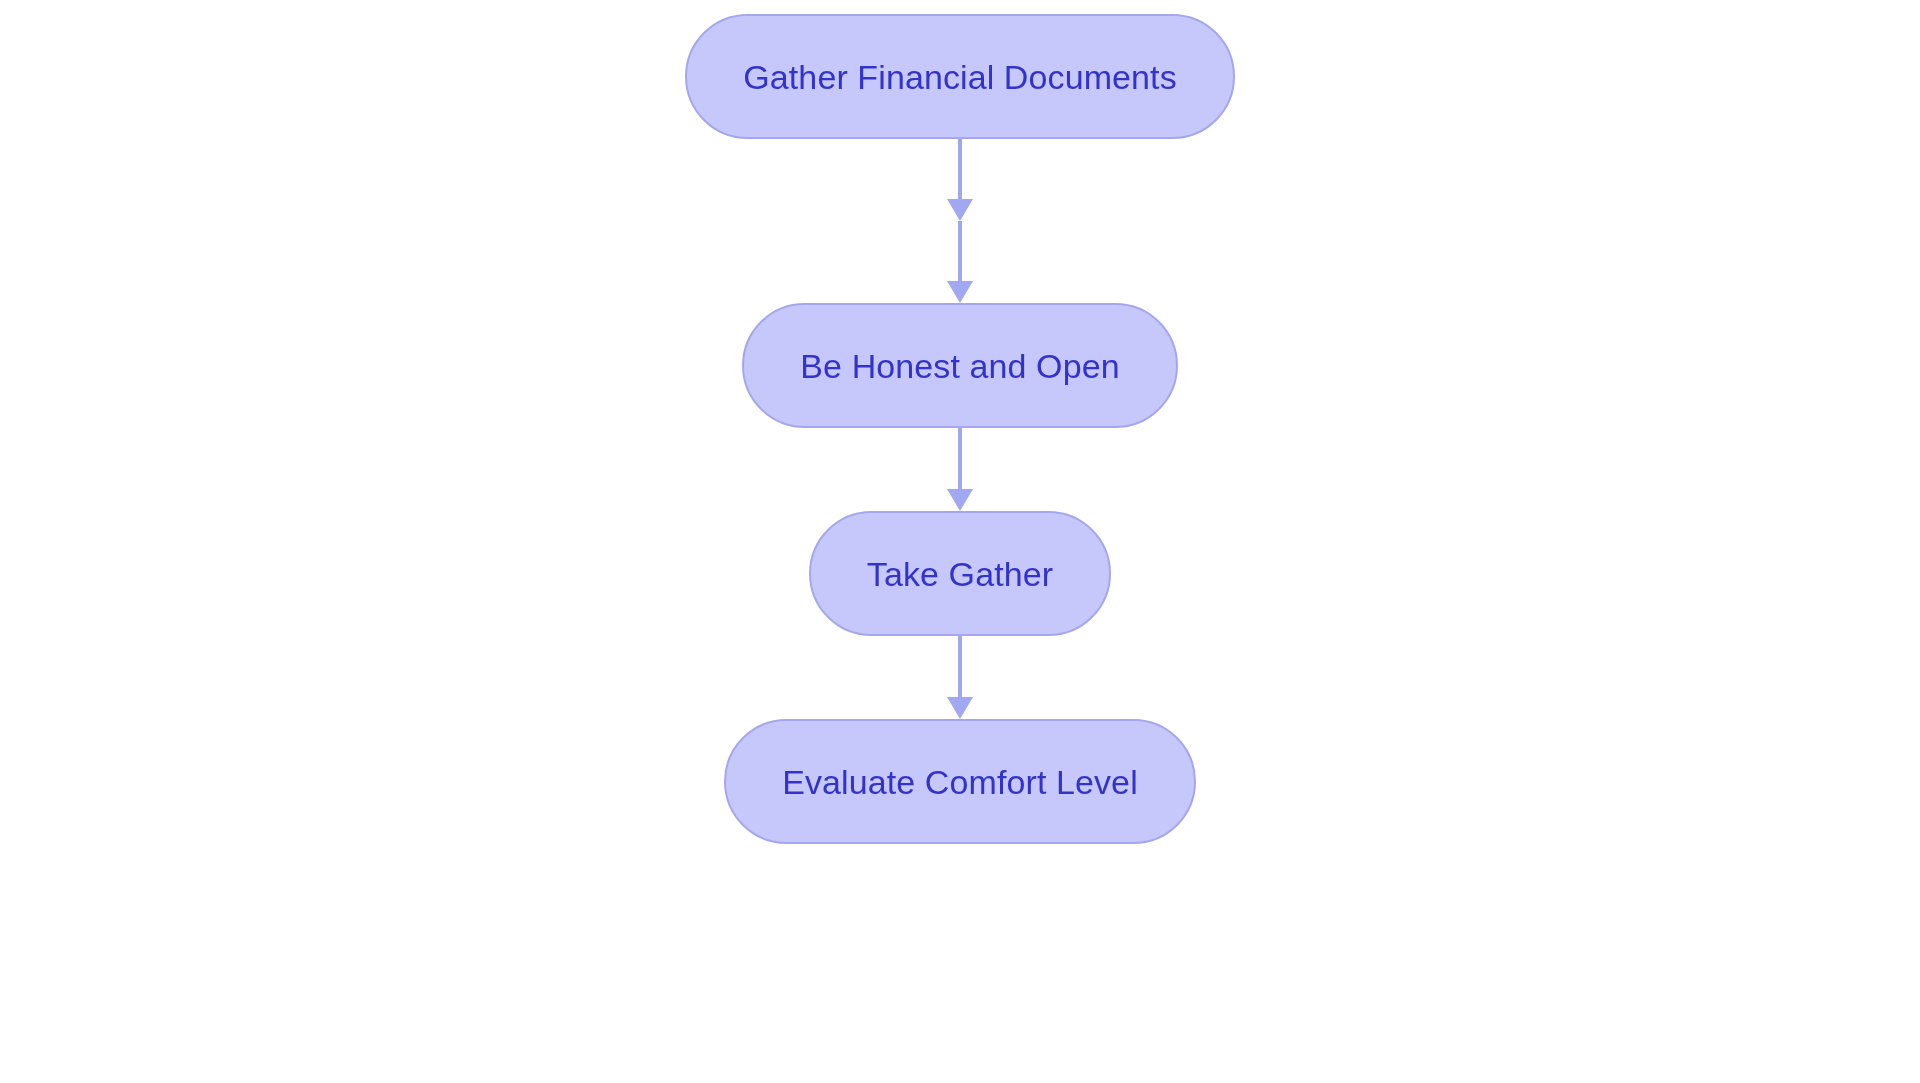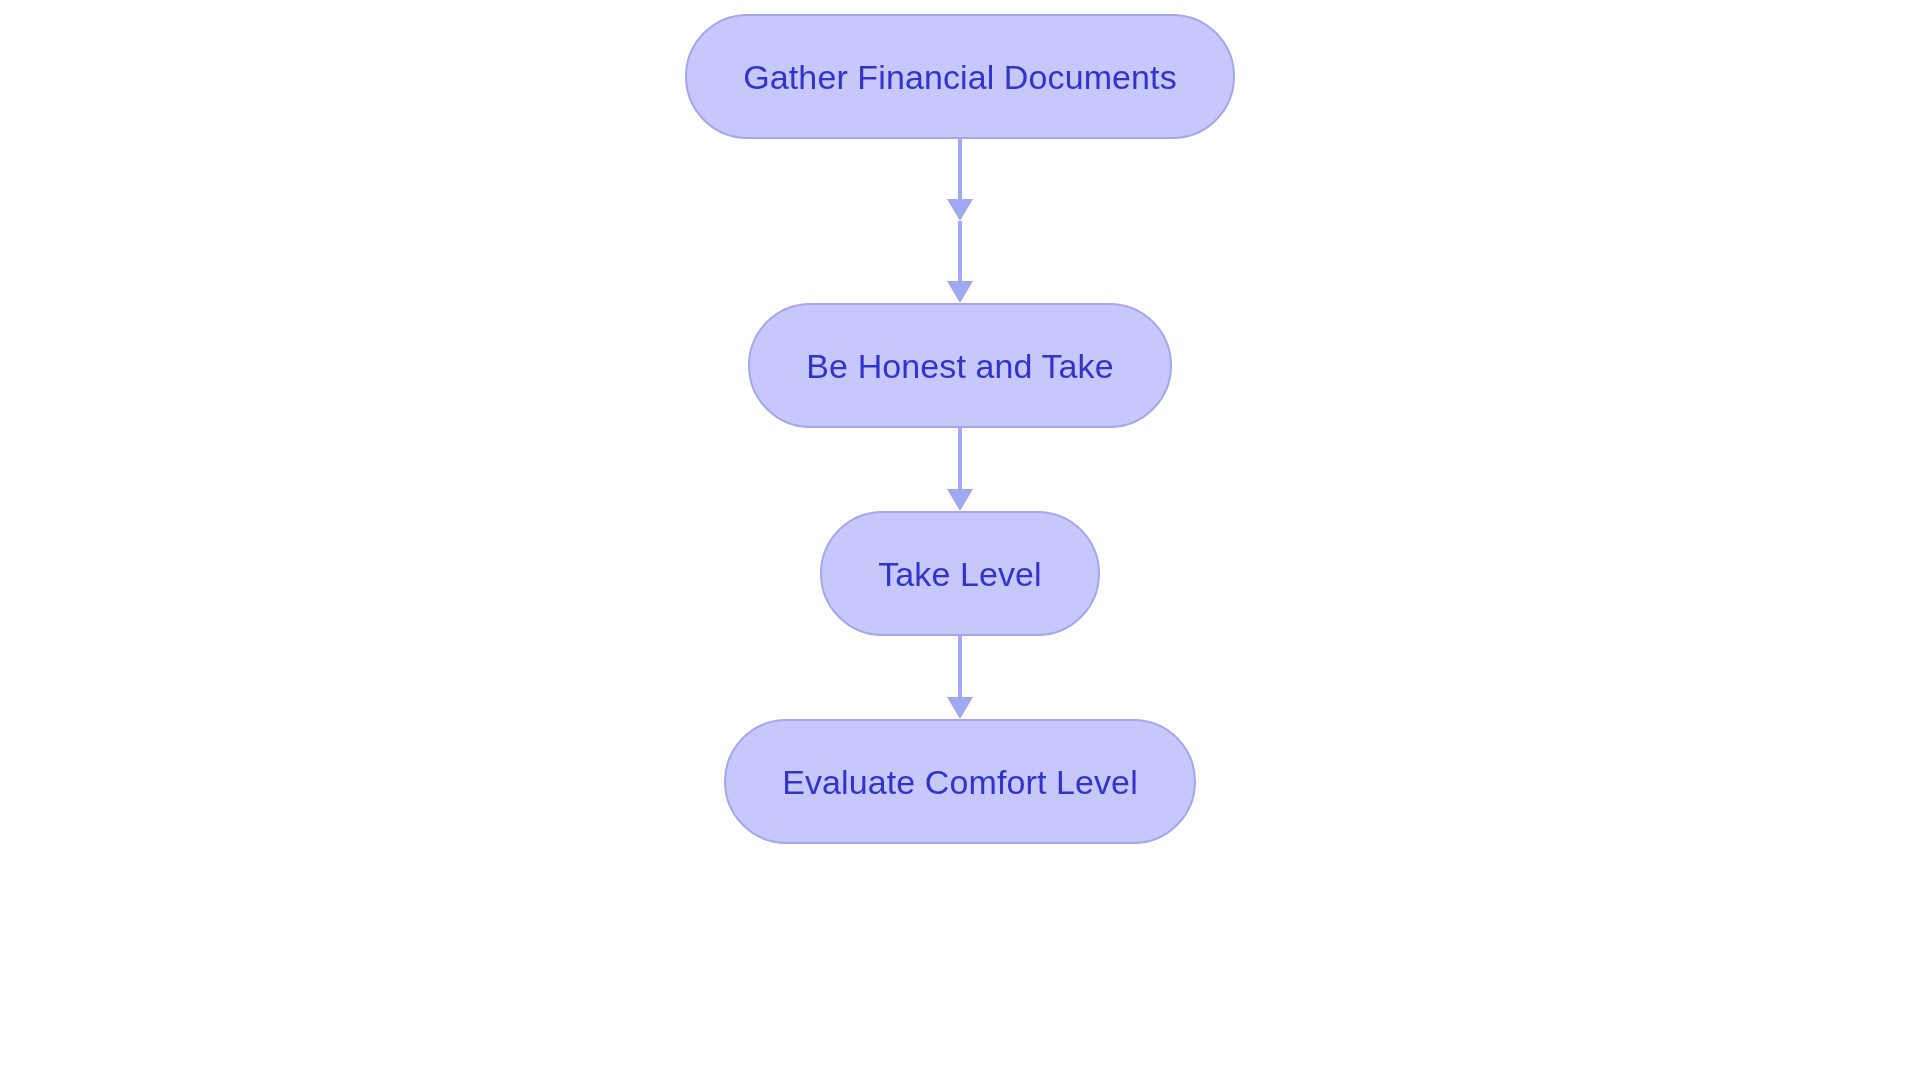--- a/index.html
+++ b/index.html
@@ -94,30 +94,30 @@
       <div class="flow-connector-head"></div>
     </div>
 
 
     <div class="flow-connector gap-1">
       <div class="flow-connector-stem"></div>
       <div class="flow-connector-head"></div>
     </div>
 
     <div class="flow-node">
-      <span class="flow-node-label">Be Honest and Take</span>
+      <span class="flow-node-label">Be Honest and Open</span>
     </div>
 
     <div class="flow-connector gap-2">
       <div class="flow-connector-stem"></div>
       <div class="flow-connector-head"></div>
     </div>
 
     <div class="flow-node">
-      <span class="flow-node-label">Take Level</span>
+      <span class="flow-node-label">Take Gather</span>
     </div>
 
     <div class="flow-connector gap-3">
       <div class="flow-connector-stem"></div>
       <div class="flow-connector-head"></div>
     </div>
 
     <div class="flow-node">
       <span class="flow-node-label">Evaluate Comfort Level</span>
     </div>

